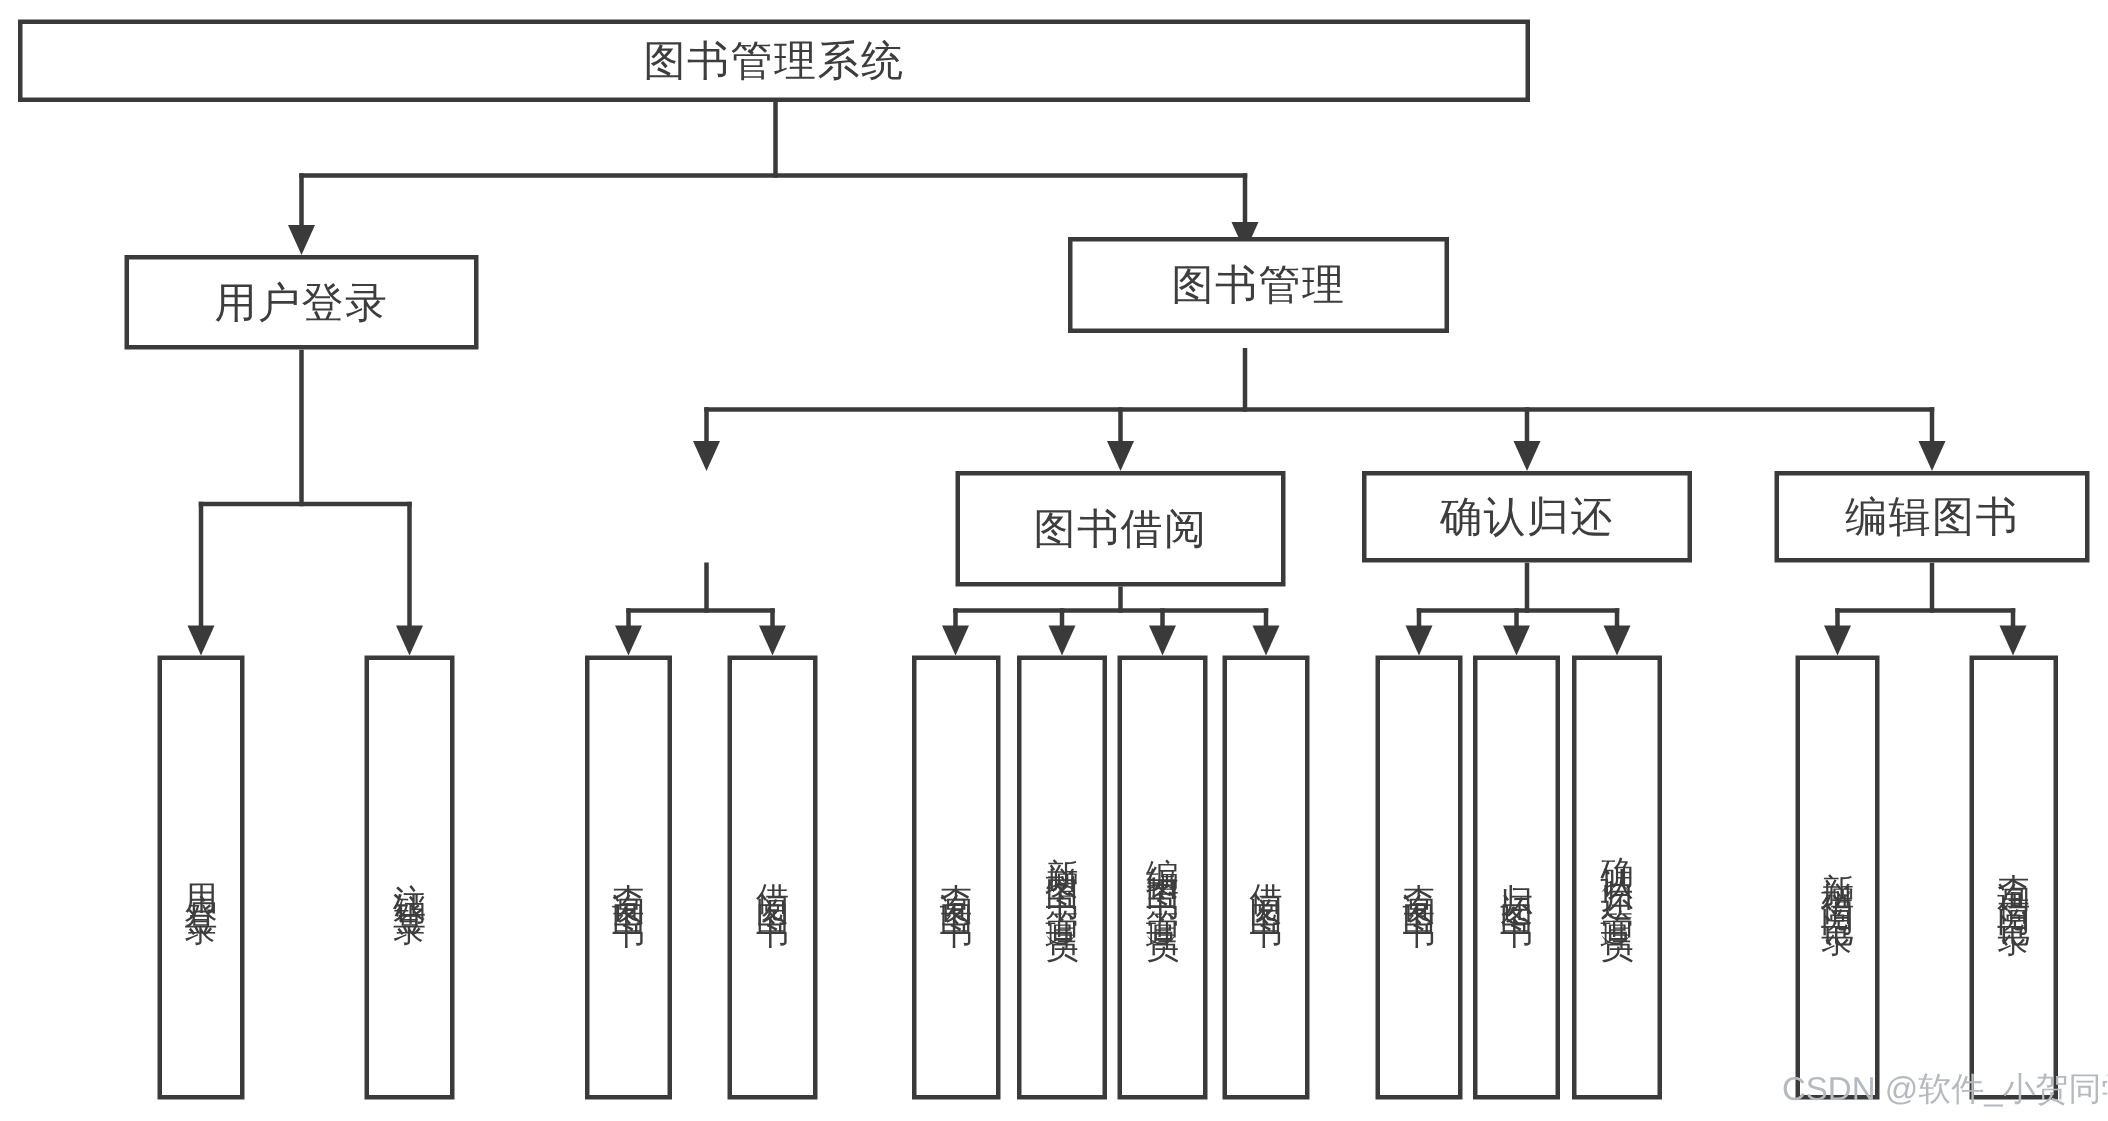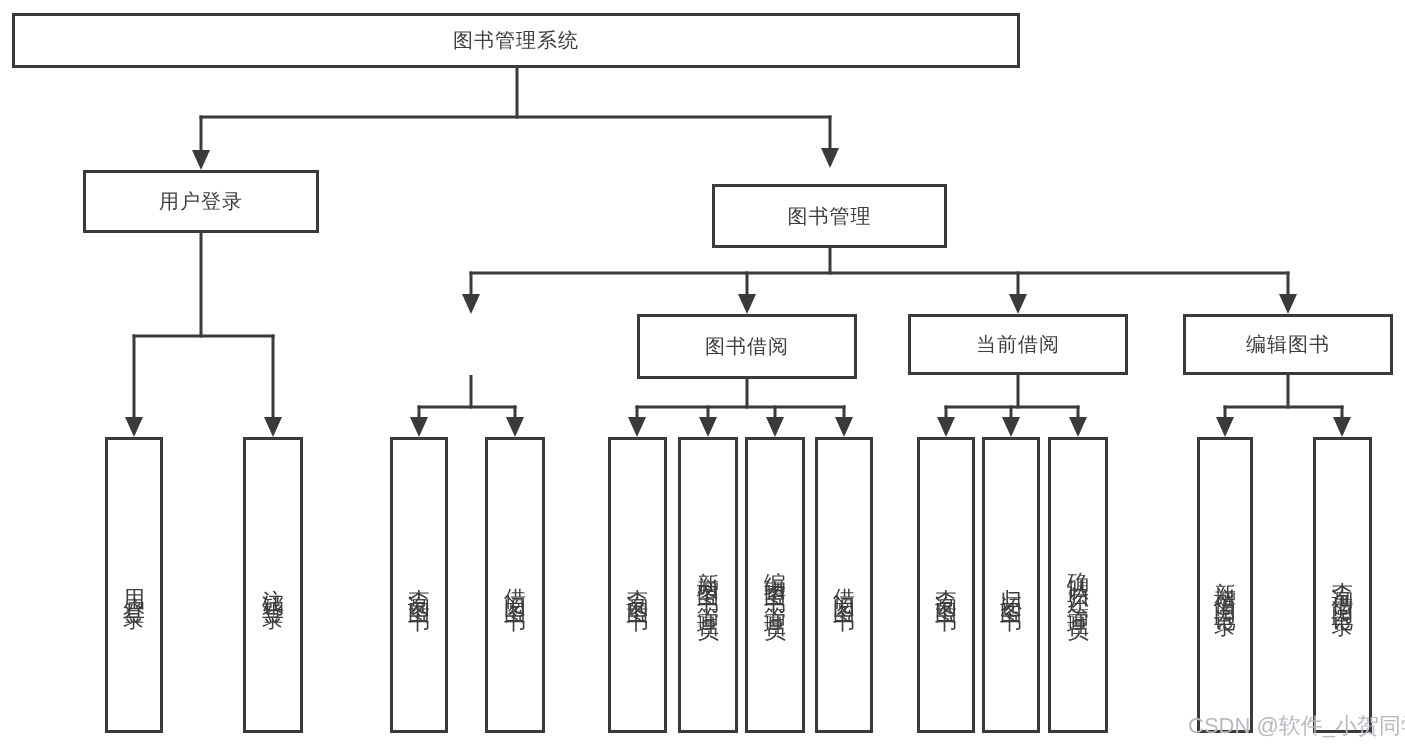--- a/index.html
+++ b/index.html
@@ -21,21 +21,21 @@
   .connectors polygon{fill:var(--line-color);stroke:none;}
   .box,.vbox{
     position:absolute;
     box-sizing:border-box;
     background:var(--box-bg);
     border:3px solid var(--line-color);
     color:var(--text-color);
     display:flex;align-items:center;justify-content:center;
   }
   .box{
-    font-size:20px;
+    font-size:28px;
     letter-spacing:1px;
     white-space:nowrap;
   }
   .vbox{
     writing-mode:vertical-rl;
     text-orientation:mixed;
     font-size:22px;
     letter-spacing:7px;
     line-height:1;
   }
@@ -111,24 +111,24 @@
     <line x1="1223.5" y1="407" x2="1343.5" y2="407"></line>
     <line x1="1225" y1="405.5" x2="1225" y2="423"></line>
     <polygon points="1216,417 1234,417 1225,437"></polygon>
     <line x1="1342" y1="405.5" x2="1342" y2="423"></line>
     <polygon points="1333,417 1351,417 1342,437"></polygon>
   </svg>
 
   <div class="box" style="left:12px;top:13px;width:1008px;height:55px;">图书管理系统</div>
 
   <div class="box" style="left:83px;top:170px;width:236px;height:63px;">用户登录</div>
-  <div class="box" style="left:712px;top:184px;width:235px;height:64px;">图书管理</div>
+  <div class="box" style="left:712px;top:158px;width:254px;height:64px;">图书管理</div>
 
-  <div class="box" style="left:637px;top:314px;width:220px;height:65px;">图书借阅</div>
-  <div class="box" style="left:908px;top:314px;width:220px;height:61px;">当前借阅</div>
+  <div class="box" style="left:637px;top:314px;width:220px;height:77px;">图书借阅</div>
+  <div class="box" style="left:908px;top:314px;width:220px;height:61px;">确认归还</div>
   <div class="box" style="left:1183px;top:314px;width:210px;height:61px;">编辑图书</div>
 
   <div class="vbox" style="left:105px;top:437px;width:58px;height:296px;">用户登录</div>
   <div class="vbox" style="left:243px;top:437px;width:60px;height:296px;">注销登录</div>
 
   <div class="vbox" style="left:390px;top:437px;width:58px;height:296px;">查询图书</div>
   <div class="vbox" style="left:485px;top:437px;width:60px;height:296px;">借阅图书</div>
 
   <div class="vbox" style="left:608px;top:437px;width:59px;height:296px;">查询图书</div>
   <div class="vbox" style="left:678px;top:437px;width:60px;height:296px;">新增图书（管理员）</div>

